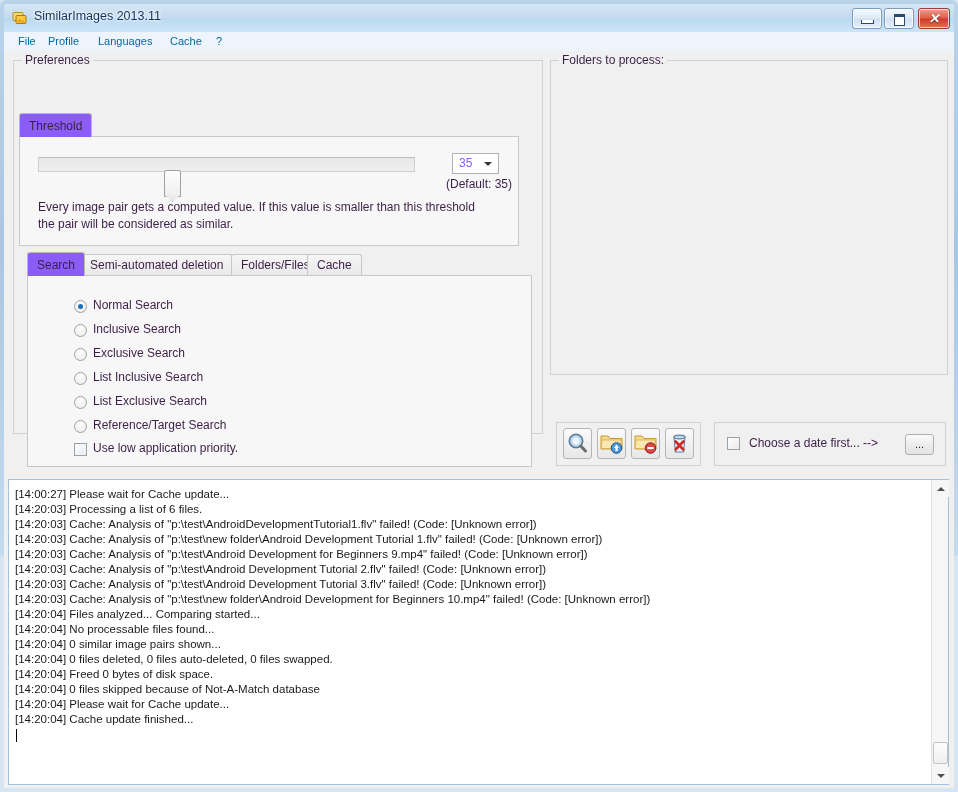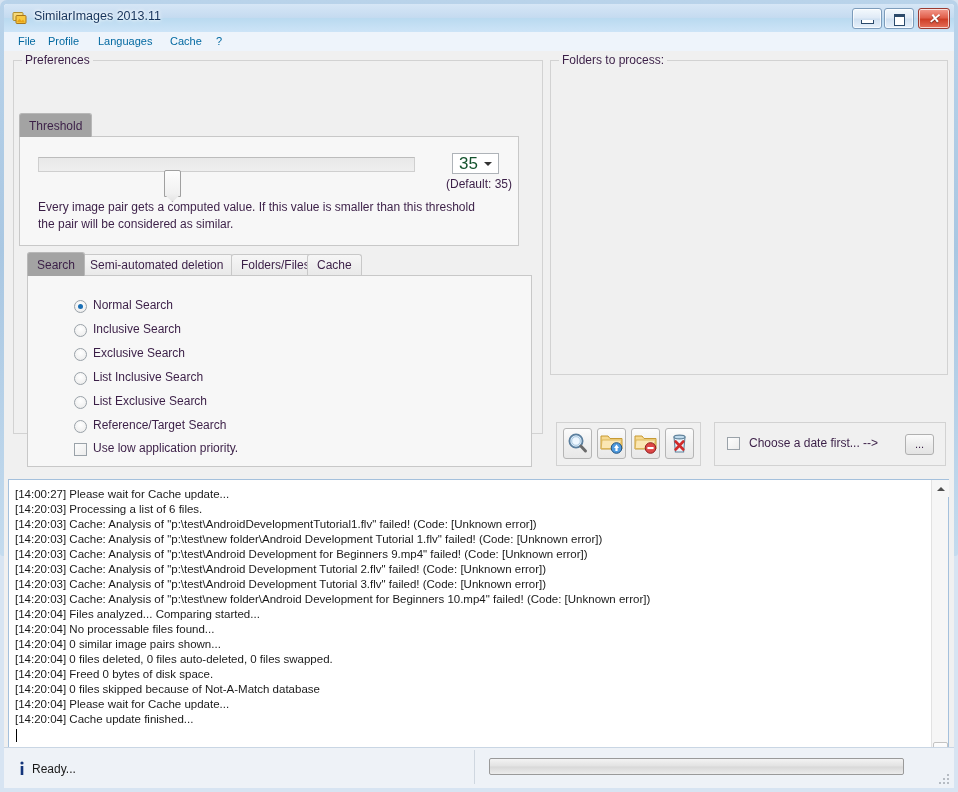--- a/index.html
+++ b/index.html
@@ -77,21 +77,21 @@
   .tab{
     position:absolute;top:0;height:21px;line-height:21px;
     box-sizing:border-box;padding:0 9px;
     font-size:12px;color:#3b1f47;white-space:nowrap;
     border:1px solid #c8c8c8;border-bottom:none;
     border-radius:3px 3px 0 0;
     background:linear-gradient(180deg,#f6f6f6 0%,#e9e9e9 100%);
   }
   .tab.active{
     top:-2px;height:24px;line-height:25px;
-    background:#a3a3a3;border-color:#b8b8b8;
+    background:#8b5cf6;border-color:#b8b8b8;
     z-index:5;
   }
   .tabpage{
     position:absolute;box-sizing:border-box;
     border:1px solid #c8c8c8;background:#f7f7f7;
   }
   
   #thr-strip{left:15px;top:64px;width:500px;}
   #thr-tab{left:0;}
   #thr-page{left:15px;top:85px;width:500px;height:110px;}
@@ -111,21 +111,21 @@
     content:"";position:absolute;left:-1px;bottom:-6px;
     width:15px;height:7px;
     background:linear-gradient(180deg,#efefef,#e4e4e4);
     border:1px solid #a0a0a0;border-top:none;
     clip-path:polygon(0 0,100% 0,50% 100%);
   }
   #thr-combo{
     position:absolute;left:432px;top:16px;width:47px;height:21px;
     box-sizing:border-box;
     border:1px solid #aeb3b8;background:#fff;
-    font-size:17px;color:#14532d;line-height:19px;padding-left:6px;
+    font-size:12px;color:#8b5cf6;line-height:19px;padding-left:6px;
   }
   #thr-combo .arw{
     position:absolute;right:6px;top:8px;
     width:0;height:0;border-left:4px solid transparent;border-right:4px solid transparent;
     border-top:4px solid #333;
   }
   #thr-default{
     position:absolute;left:426px;top:40px;font-size:12px;color:#3b1f47;white-space:nowrap;
   }
   #thr-desc{
@@ -391,38 +391,15 @@
         <span class="sb-arrow" id="sb-up">
             <i></i>
           </span>
         <span id="sb-thumb"></span>
         <span class="sb-arrow" id="sb-down">
             <i></i>
           </span>
       </div>
     </div>
 
-    <div id="statusbar">
-      <span id="status-icon">
-        <svg width="8" height="14" viewBox="0 0 8 14">
-          <circle cx="4" cy="2" r="1.6" fill="#13347a"></circle>
-          <rect x="2.7" y="5" width="2.6" height="9" fill="#13347a"></rect>
-        </svg>
-      </span>
-      <span id="status-text">Ready...</span>
-      <span id="status-sep"></span>
-      <span id="progress"></span>
-      <span id="grip">
-        <svg width="11" height="11" viewBox="0 0 11 11">
-          <g fill="#8a9099">
-            <rect x="8" y="8" width="2" height="2"></rect>
-              <rect x="4" y="8" width="2" height="2"></rect>
-              <rect x="0" y="8" width="2" height="2"></rect>
-            <rect x="8" y="4" width="2" height="2"></rect>
-              <rect x="4" y="4" width="2" height="2"></rect>
-            <rect x="8" y="0" width="2" height="2"></rect>
-          </g>
-        </svg>
-      </span>
-    </div>
 
   </div>
 </div>
 
 </body></html>

